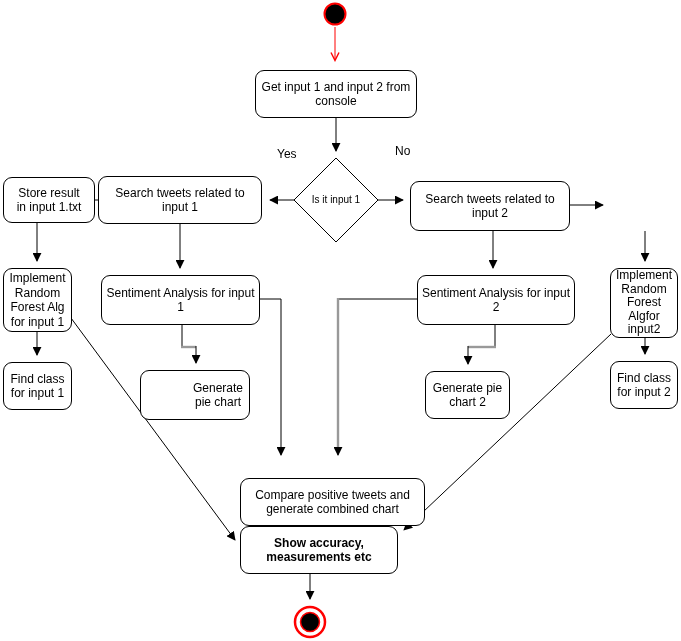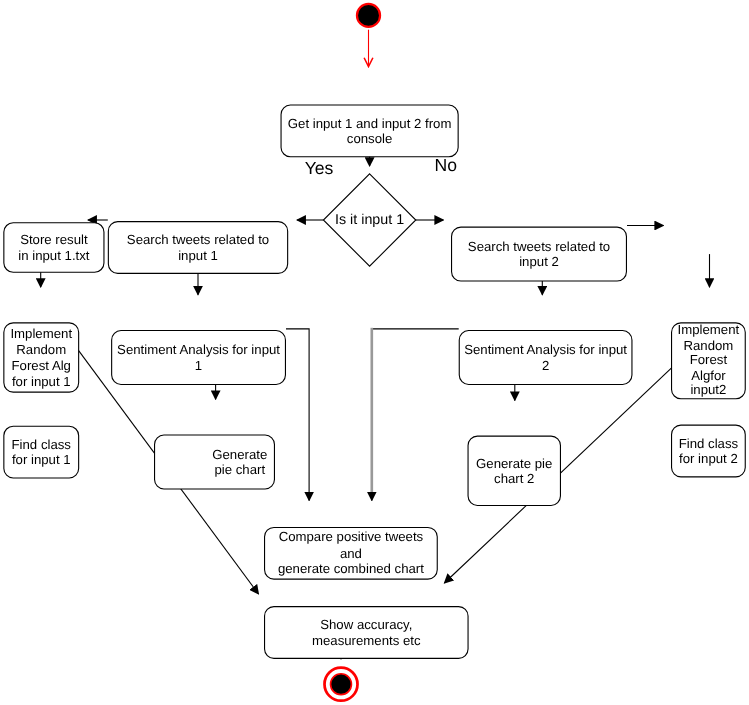--- a/index.html
+++ b/index.html
@@ -15,26 +15,26 @@
   .edge-gray{stroke:var(--gray);stroke-width:2.4;fill:none;}
   .edge-red{stroke:var(--red);stroke-width:1;fill:none;}
   .shape{fill:var(--fill);stroke:var(--edge);stroke-width:1;}
   .mk-black{fill:var(--edge);}
   .mk-red{stroke:var(--red);fill:none;stroke-width:1.4;}
   .node{
     position:absolute;box-sizing:border-box;background:var(--fill);
     border:1px solid var(--edge);border-radius:9px;
     display:flex;align-items:center;justify-content:center;
     text-align:center;font-size:12px;line-height:14.5px;
-    white-space:pre-line;padding:2px;margin-top:25px;
+    white-space:pre-line;padding:2px;
   }
-  .flabel{position:absolute;font-size:16px;line-height:14px;}
+  .flabel{position:absolute;font-size:12px;line-height:14px;}
   .dlabel{
     position:absolute;left:294px;top:193px;width:84px;text-align:center;
-    font-size:13px;line-height:14px;
+    font-size:10px;line-height:14px;
   }
 </style>
 </head>
 <body>
 
 <div id="canvas">
 
   <svg id="edges" xmlns="http://www.w3.org/2000/svg">
     <defs>
       <marker id="aB" viewBox="0 0 10 10" refX="9" refY="5" markerWidth="9" markerHeight="9" orient="auto-start-reverse">
@@ -112,21 +112,21 @@
 input 2</div>
   <div class="node" style="left:610px;top:268px;width:68px;height:70px;line-height:13.5px;">Implement
 Random
 Forest
 Algfor
 input2</div>
   <div class="node" style="left:610px;top:361px;width:68px;height:48px;">Find class
 for input 2</div>
   <div class="node" style="left:417px;top:275px;width:158px;height:50px;">Sentiment Analysis for input
 2</div>
-  <div class="node" style="left:425px;top:371px;width:85px;height:64px;">Generate pie
+  <div class="node" style="left:425px;top:371px;width:85px;height:48px;">Generate pie
 chart 2</div>
 
-  <div class="node" style="left:240px;top:454px;width:158px;height:48px;">Compare positive tweets and
+  <div class="node" style="left:240px;top:478px;width:185px;height:48px;">Compare positive tweets and
 generate combined chart</div>
-  <div class="node" style="left:240px;top:526px;width:186px;height:48px;">Show accuracy,
+  <div class="node" style="left:240px;top:526px;width:158px;height:48px;font-weight:bold;">Show accuracy,
 measurements etc</div>
 
 </div>
 
 </body></html>

